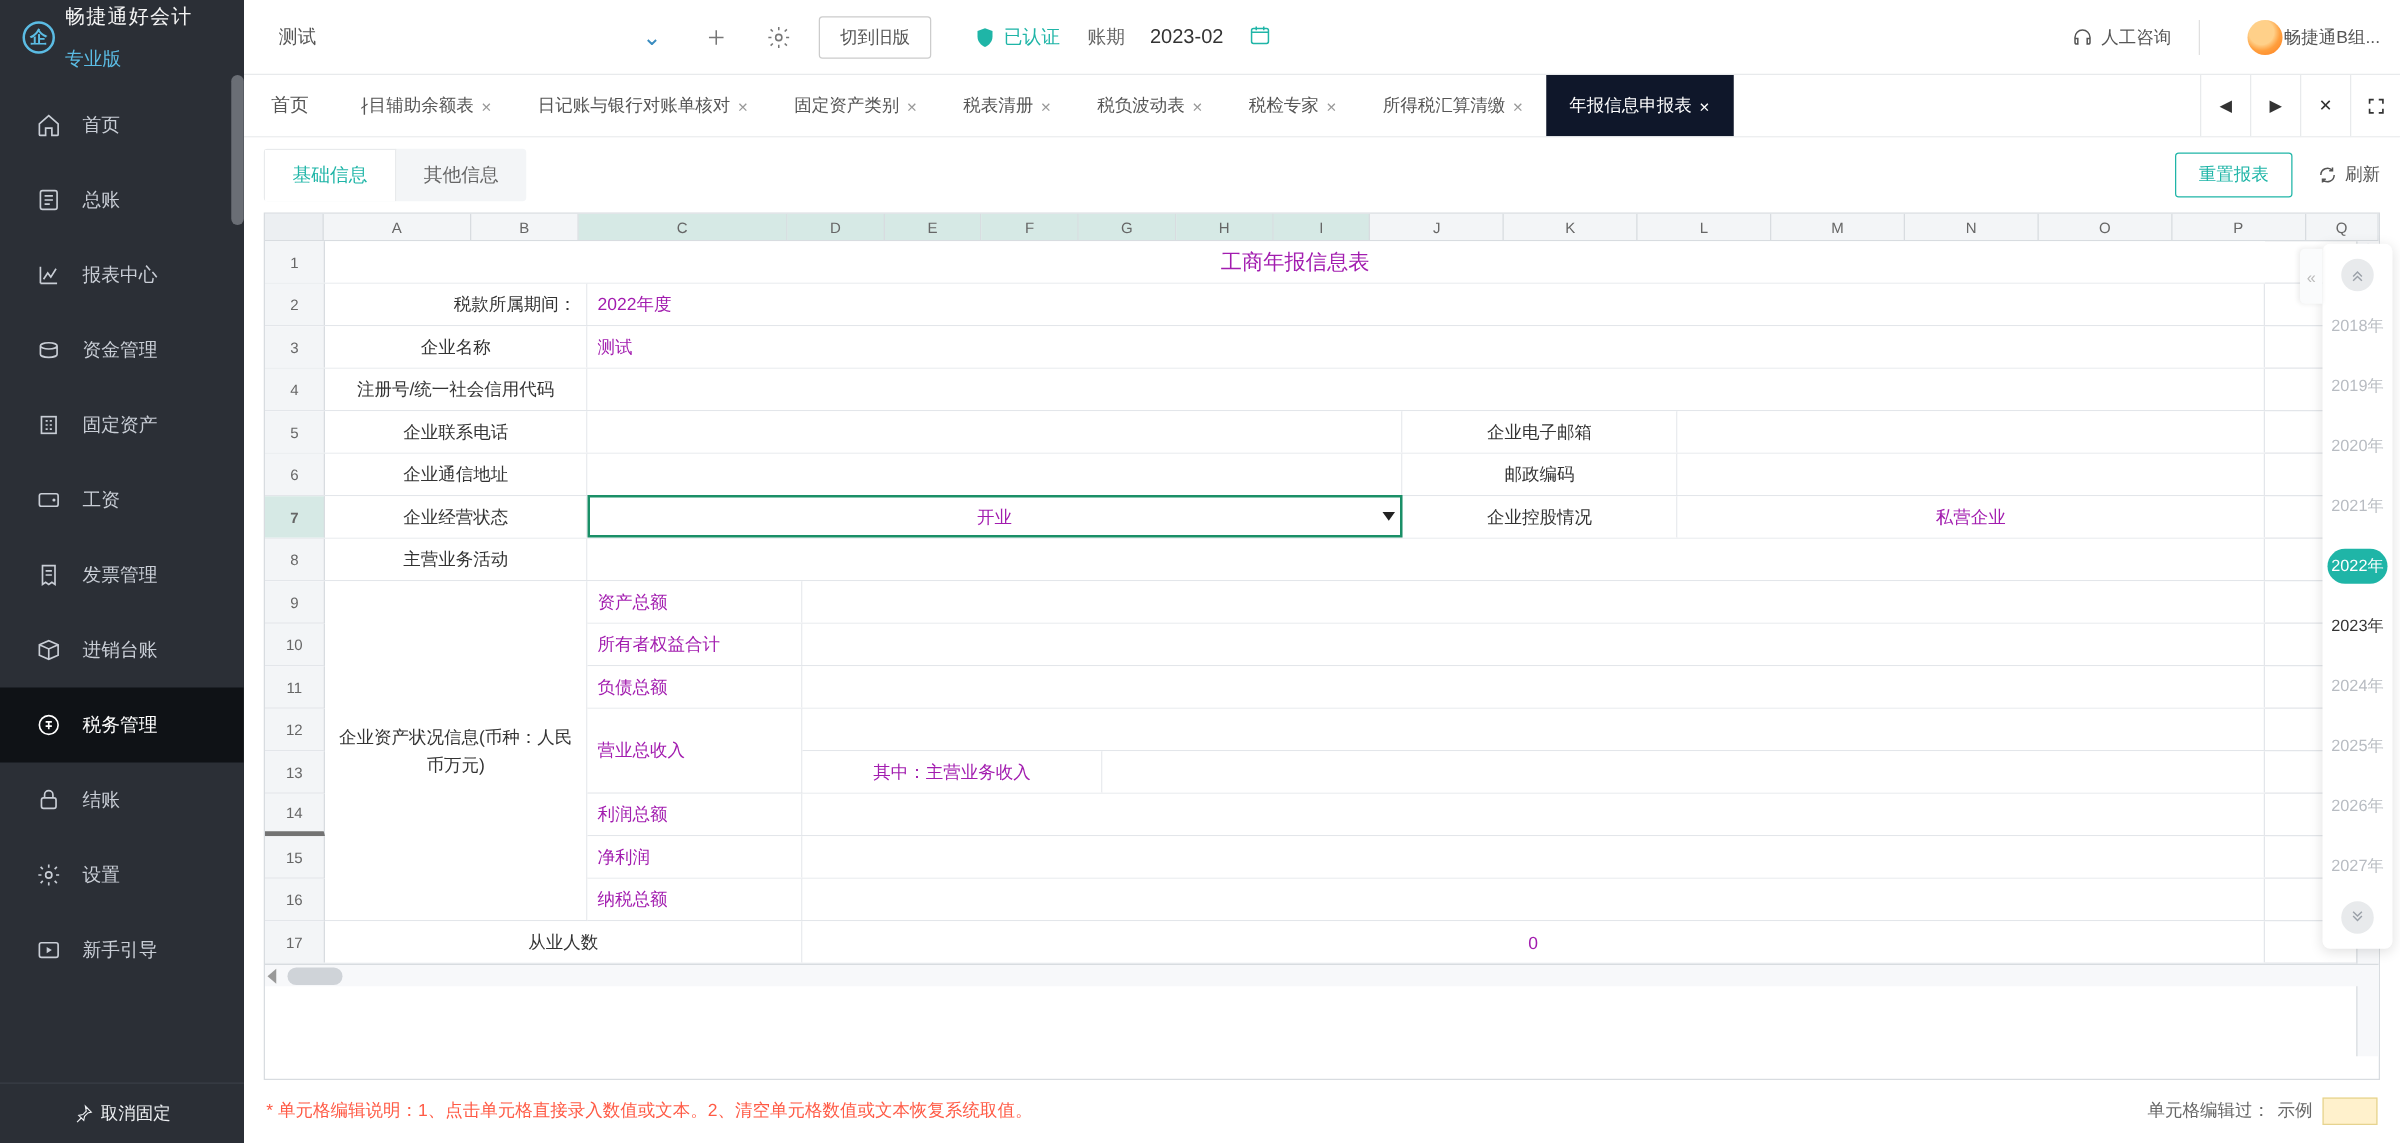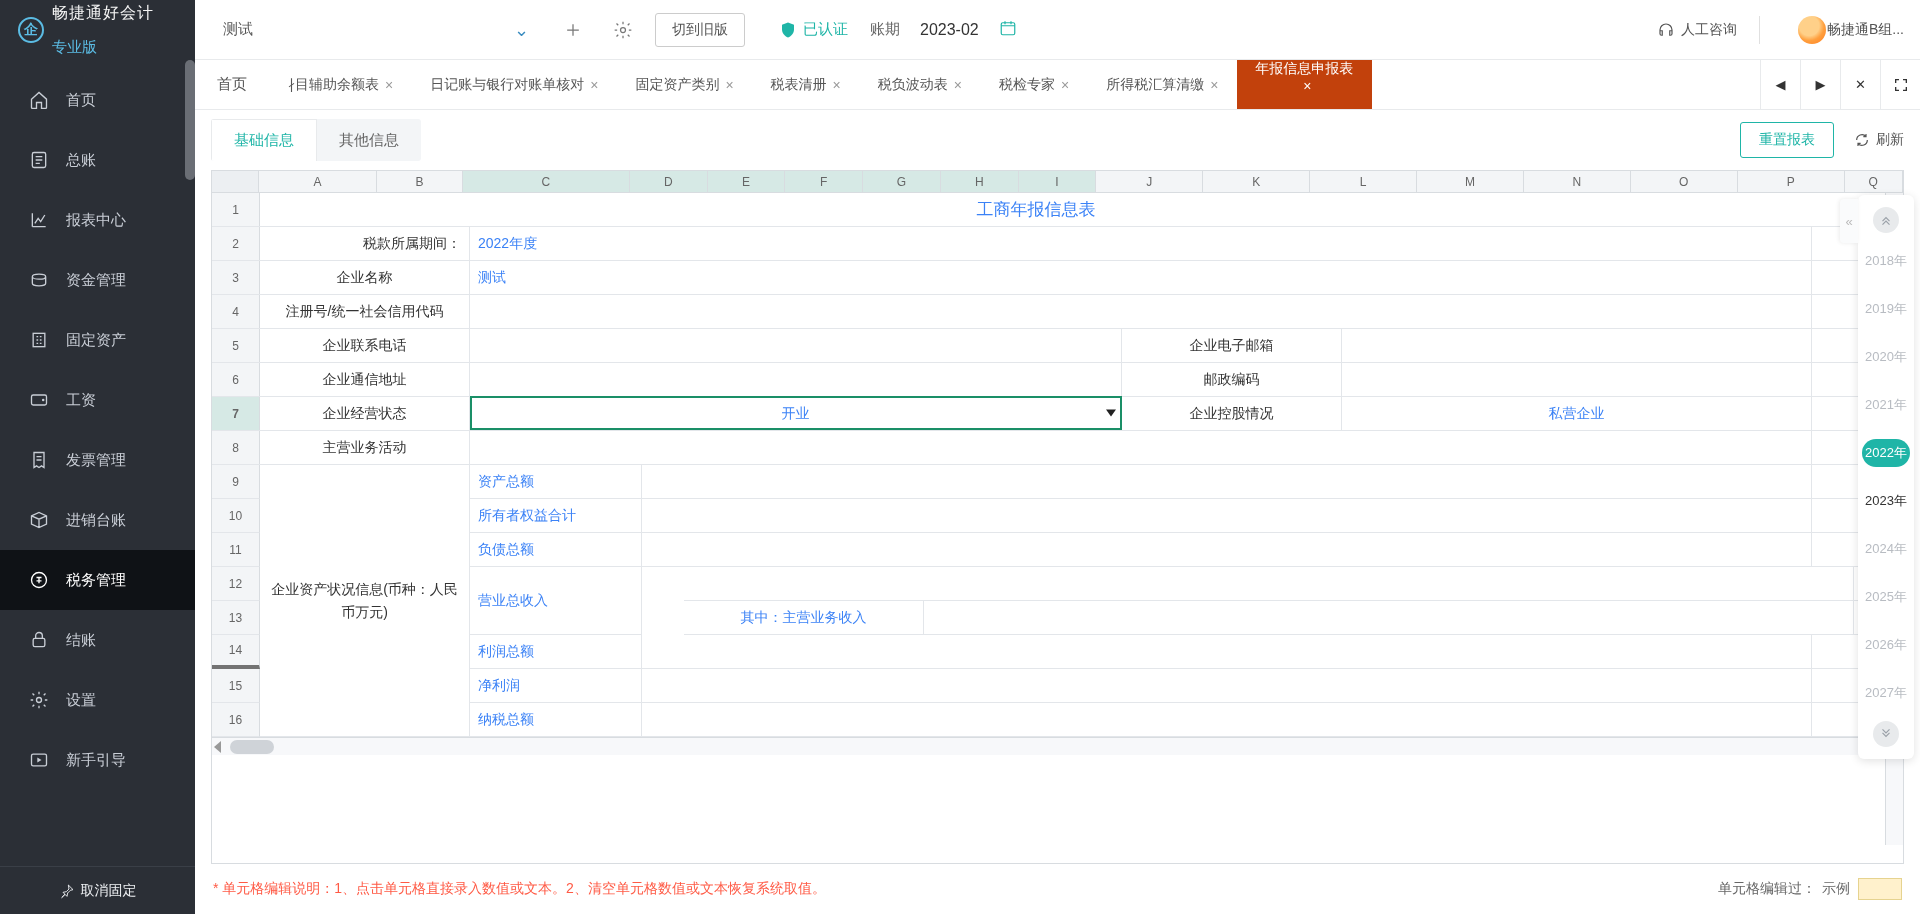--- a/index.html
+++ b/index.html
@@ -36,21 +36,21 @@
 .consult { display: flex; align-items: center; color: #555; font-size: 14px; gap: 6px; cursor:pointer;}
 .user { display: flex; align-items: center; gap: 1px; color: #555; font-size: 14px; margin-left: 16px; cursor:pointer;}
 .avatar { width: 28px; height: 28px; border-radius: 50%; background: radial-gradient(circle at 40% 35%, #ffd089 40%, #ff9f3e 60%, #ff7b1a 100%); position: relative; }
 .divider-v { width: 1px; height: 28px; background: #e0e0e0; margin: 0 8px; }
 
 
 .tabstrip { position: fixed; left: 195px; top: 60px; right: 0; height: 50px; background: #fff; border-bottom: 1px solid #e8eaec; display: flex; align-items: stretch; }
 .tabs { flex: 1; display: flex; align-items: stretch; overflow: hidden; }
 .tab { display: flex; align-items: center; padding: 0 18px; color: #555; font-size: 14px; cursor: pointer; white-space: nowrap; border-right: 1px solid transparent; }
 .tab .x { margin-left: 6px; font-size: 14px; color: #999; }
-.tab.active { background: #c2410c; color: #fff; flex-direction: column; }
+.tab.active { background: #0f172a; color: #fff; }
 .tab.active .x { color: #fff; }
 .tab-home { padding: 0 22px; font-size: 15px;}
 .tab-ctrl { width: 40px; display: flex; align-items: center; justify-content: center; border-left: 1px solid #e8eaec; cursor: pointer; color: #333; }
 
 
 .content { position: fixed; left: 195px; top: 110px; right: 0; bottom: 0; background: #fff; display: flex; flex-direction: column; }
 .sub-tabs-row { height: 60px; display: flex; align-items: center; padding: 0 16px; }
 .sub-tabs { display: flex; background: #f3f5f7; border-radius: 3px; overflow: hidden; height:42px; align-items:stretch;}
 .sub-tab { padding: 0 22px; display:flex; align-items:center; font-size: 15px; color: #666; cursor: pointer; }
 .sub-tab.active { background: #fff; color: #1fb5a7; border: 1px solid #e8eaec; border-bottom: none; }
@@ -62,21 +62,21 @@
 
 .grid-wrap { flex: 1; position: relative; margin: 0 16px 0 16px; border: 1px solid #d8dce0; overflow: hidden; }
 .col-headers { display: flex; background: #f3f5f7; border-bottom: 1px solid #d8dce0; height: 22px; }
 .corner { width: 48px; border-right: 1px solid #d8dce0; background: #eceff2; }
 .ch { border-right: 1px solid #d8dce0; display: flex; align-items: center; justify-content: center; font-size: 12px; color: #666; }
 .ch.sel { background: #d6e9e5; }
 .rows { position: relative; }
 .row { display: flex; height: 34px; border-bottom: 1px solid #e3e6ea; }
 .rh { width: 48px; border-right: 1px solid #d8dce0; background: #f3f5f7; display: flex; align-items: center; justify-content: center; font-size: 12px; color: #666; }
 .rh.sel { background: #d6e9e5; font-weight: bold; }
-.cell { border-right: 1px solid #e3e6ea; display: flex; align-items: center; padding: 0 8px; font-size: 14px; color: #3b82f6; position: relative; background:#fff;}
+.cell { border-right: 1px solid #e3e6ea; display: flex; align-items: center; padding: 0 8px; font-size: 14px; color: #a21caf; position: relative; background:#fff;}
 .cell.center { justify-content: center; }
 .cell.label { color: #333; }
 .title-row .cell { font-size: 17px; font-weight: 500; justify-content:center;}
 .selected-cell { position: absolute; border: 2px solid #1a8f67; pointer-events: none; z-index: 5; }
 .selected-cell .dd { position: absolute; right: 4px; top: 50%; transform: translateY(-50%); width: 0; height: 0; border-left: 5px solid transparent; border-right: 5px solid transparent; border-top: 7px solid #222; }
 .grid-hscroll { height: 18px; border-top: 1px solid #d8dce0; background: #f7f8fa; position: relative; }
 .grid-hscroll .thumb { position: absolute; left: 2px; top: 2px; height: 14px; width: 44px; background: #cfd3d8; border-radius: 7px; }
 .grid-hscroll .arrow-l { position:absolute; left:2px; top:3px; width:0;height:0;border-top:6px solid transparent;border-bottom:6px solid transparent;border-right:7px solid #999;}
 .grid-vscroll { position: absolute; right: 0; top: 22px; bottom: 18px; width: 18px; border-left: 1px solid #d8dce0; background: #f7f8fa; }
 .grid-vscroll .thumb { position:absolute; top:2px; left:2px; right:2px; height:60px; background:#cfd3d8; border-radius:7px;}
@@ -437,21 +437,21 @@
               <div class="cell" style="width:1170px"></div>
             </div>
           <div class="row" style="height:34px">
               <div class="cell" style="width:172px">所有者权益合计</div>
               <div class="cell" style="width:1170px"></div>
             </div>
           <div class="row" style="height:34px">
               <div class="cell" style="width:172px">负债总额</div>
               <div class="cell" style="width:1170px"></div>
             </div>
-          <div style="display:flex;gap:42px;">
+          <div style="display:flex;">
             <div class="cell" style="width:172px; height:68px; border-bottom:1px solid #e3e6ea;">营业总收入</div>
             <div style="flex:1;">
               <div class="row" style="height:34px">
                   <div class="cell" style="width:1170px"></div>
                 </div>
               <div class="row" style="height:34px">
                   <div class="cell center" style="width:240px">其中：主营业务收入</div>
                   <div class="cell" style="width:930px"></div>
                 </div>
             </div>
@@ -464,20 +464,25 @@
               <div class="cell" style="width:172px">净利润</div>
               <div class="cell" style="width:1170px"></div>
             </div>
           <div class="row" style="height:34px">
               <div class="cell" style="width:172px">纳税总额</div>
               <div class="cell" style="width:1170px"></div>
             </div>
         </div>
       </div>
 
+      <div class="row">
+        <div class="rh">17</div>
+        <div class="cell label center" style="width:382px">从业人数</div>
+        <div class="cell center" style="width:1170px">0</div>
+      </div>
     </div>
 
     <div class="grid-vscroll">
         <div class="thumb"></div>
       </div>
     <div class="grid-hscroll">
         <div class="arrow-l"></div>
         <div class="thumb" style="left:18px"></div>
       </div>
   </div>

